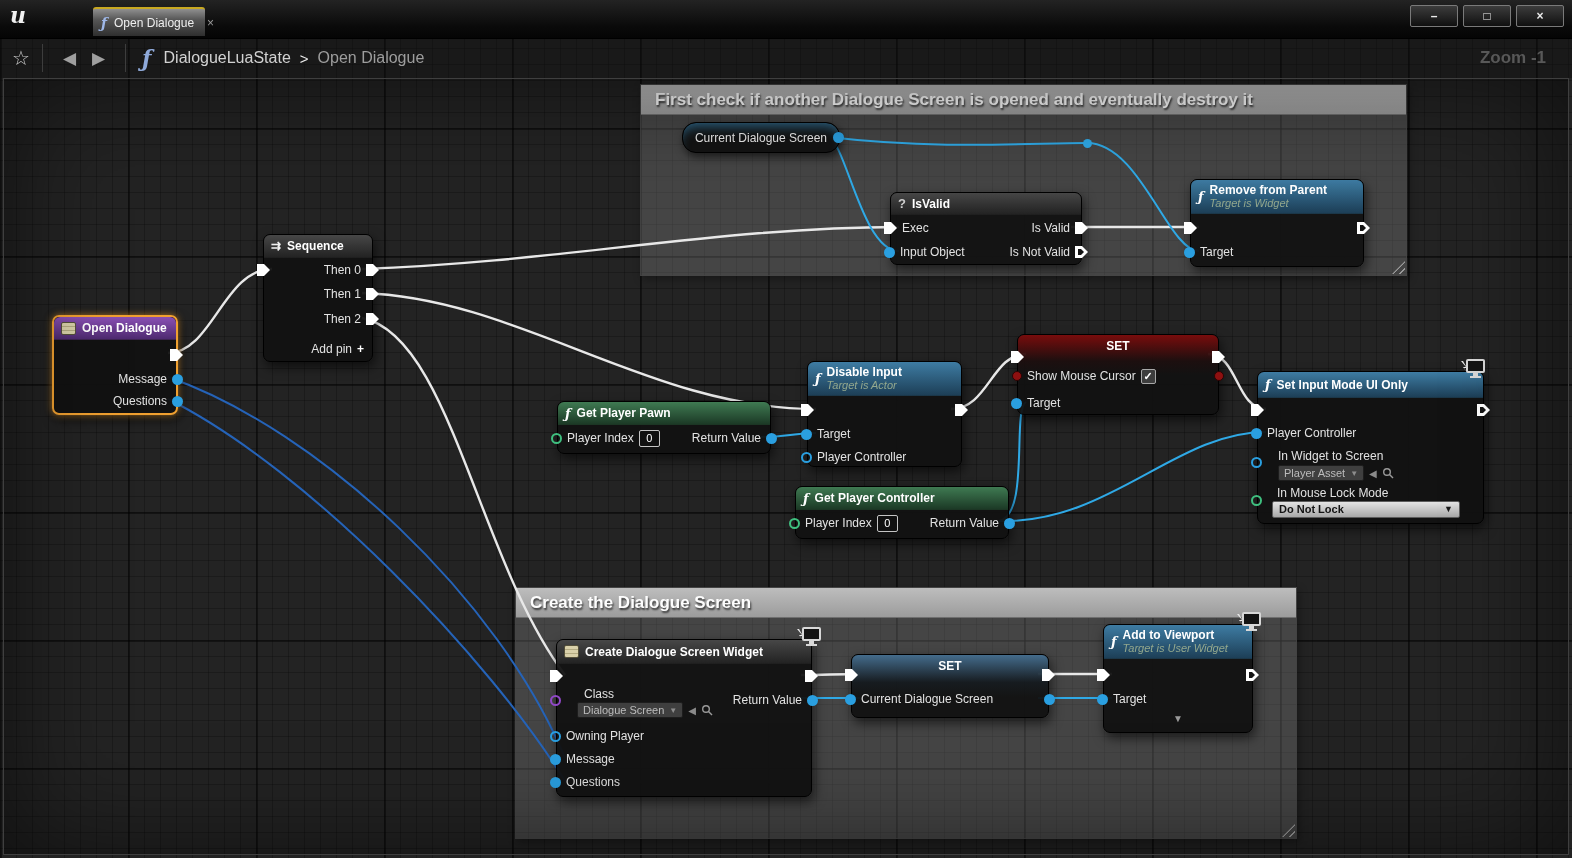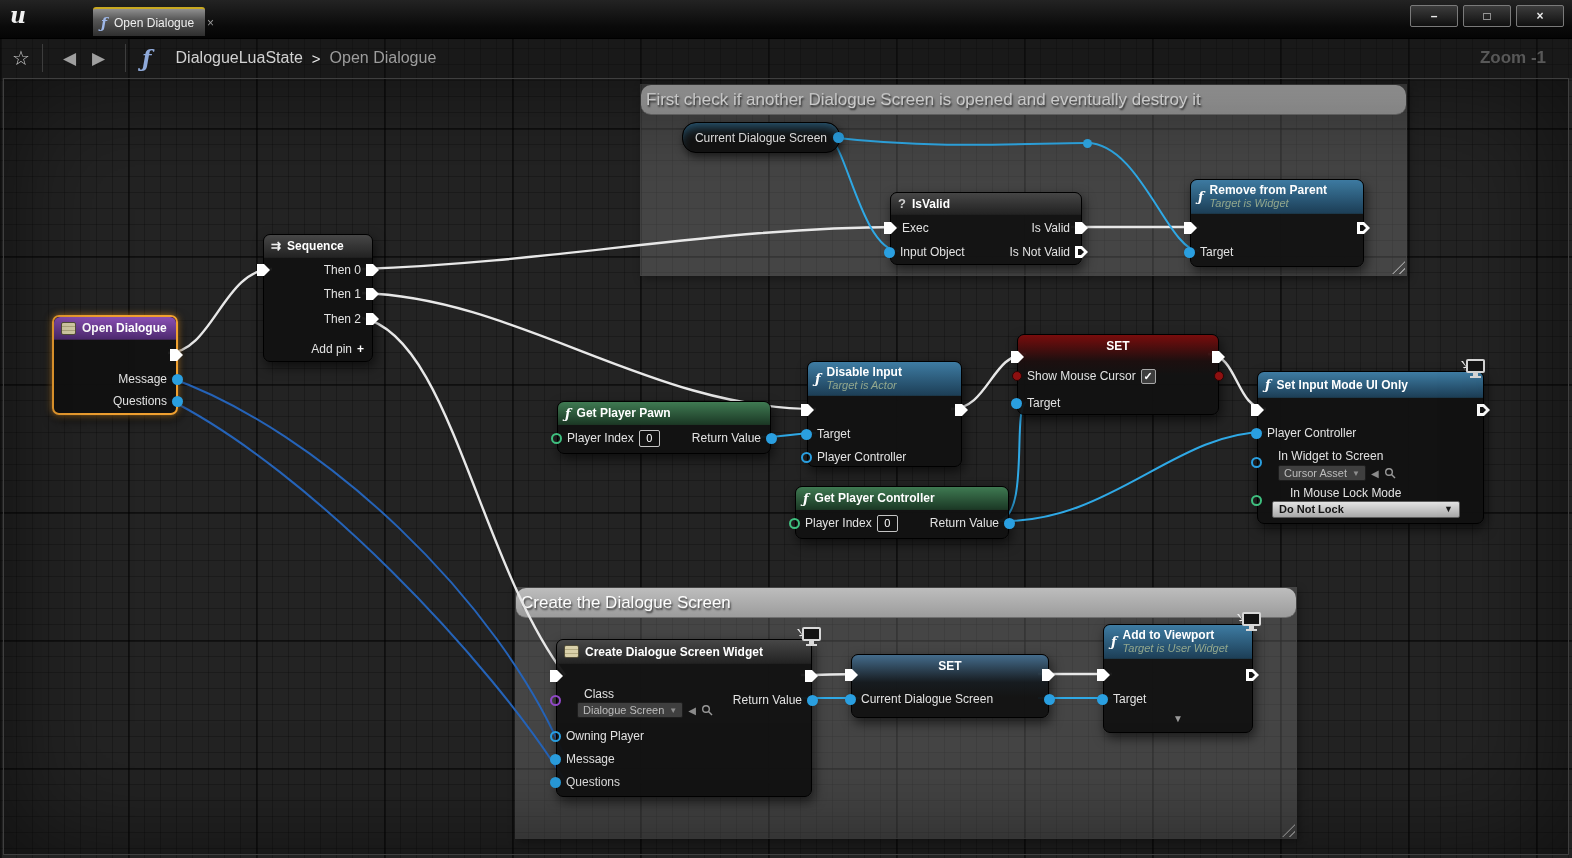--- a/index.html
+++ b/index.html
@@ -32,30 +32,30 @@
   .winbtn{width:46px;height:20px;border:1px solid #7a7a7a;border-radius:2px;
     background:linear-gradient(#3c3c3c,#101010);color:#ececec;font-size:12px;font-weight:bold;
     display:flex;align-items:center;justify-content:center;}
   .toolbar{position:absolute;top:38px;left:0;right:0;height:40px;z-index:55;display:flex;
     align-items:center;padding:0 12px;background:rgba(12,12,12,.42);}
   .tsep{width:1px;height:28px;background:#3d3d3d;margin:0 12px;}
   .ticon{color:#c8c8c8;font-size:20px;}
   .tarrow{color:#9f9f9f;font-size:17px;margin:0 8px;}
   .bfico{color:#8fa9d9;font-family:"DejaVu Serif",serif;font-style:italic;font-weight:bold;
     font-size:22px;margin:0 12px 0 4px;}
-  .bc-root{color:#d2d2d2;font-size:16px;margin-left:12px;}
+  .bc-root{color:#d2d2d2;font-size:16px;}
   .bc-sep{color:#ededed;font-size:15px;margin:0 9px;}
   .bc-cur{color:#9d9d9d;font-size:16px;}
   .zoomlbl{margin-left:auto;color:#585858;font-weight:bold;font-size:17px;padding-right:14px;}
   
   .comment{position:absolute;z-index:1;background:rgba(158,158,158,.28);
     border:1px solid rgba(70,70,70,.7);box-shadow:2px 3px 8px rgba(0,0,0,.35);}
   .chead{height:29px;background:linear-gradient(#bdbdbd,#9c9c9c);display:flex;align-items:center;
-    padding:0 5px;font-size:17px;font-weight:normal;color:#fdfdfd;
-    text-shadow:1px 2px 2px rgba(0,0,0,.7);border-bottom:1px solid #6f6f6f;white-space:nowrap;border-radius:10px;}
+    padding:0 14px;font-size:17px;font-weight:bold;color:#fdfdfd;
+    text-shadow:1px 2px 2px rgba(0,0,0,.7);border-bottom:1px solid #6f6f6f;white-space:nowrap;}
   .chandle{position:absolute;right:1px;bottom:1px;width:13px;height:13px;
     background:repeating-linear-gradient(135deg,#9a9a9a 0 1.5px,transparent 1.5px 4.5px);
     clip-path:polygon(100% 0,100% 100%,0 100%);}
   
   .node{position:absolute;background:rgba(18,18,18,.95);border:1px solid #000;border-radius:7px;
     box-shadow:2px 5px 12px rgba(0,0,0,.6);z-index:10;}
   .node.sel{border:2px solid #f0a030;box-shadow:0 0 7px rgba(240,160,48,.65),2px 5px 12px rgba(0,0,0,.6);}
   .nhead{border-radius:6px 6px 0 0;display:flex;align-items:center;gap:6px;padding:0 7px;
     font-weight:bold;color:#fff;font-size:12px;white-space:nowrap;border-bottom:1px solid rgba(0,0,0,.55);}
   .nhead.h1{height:22px;}
@@ -364,30 +364,30 @@
         <span>Player Controller</span>
       </div>
     <div class="row" style="left:20px;top:76px">
         <span>In Widget to Screen</span>
       </div>
     <div class="row" style="left:-7px;top:82px">
         <span class="pin objh"></span>
       </div>
     <div class="row" style="left:20px;top:93px">
       <span class="combo-dark">
-          <span>Cursor Asset</span>
+          <span>Player Asset</span>
           <span class="arr">▼</span>
         </span>
       <span class="ghosticon">◀</span>
       <svg width="12" height="12">
           <circle cx="5" cy="5" r="3.3" fill="none" stroke="#9a9a9a" stroke-width="1.4"></circle>
           <line x1="7.5" y1="7.5" x2="11" y2="11" stroke="#9a9a9a" stroke-width="1.4"></line>
         </svg>
     </div>
-    <div class="row" style="left:32px;top:113px">
+    <div class="row" style="left:19px;top:113px">
         <span>In Mouse Lock Mode</span>
       </div>
     <div class="row" style="left:-7px;top:120px">
         <span class="pin inth"></span>
       </div>
     <div class="row" style="left:14px;top:129px">
       <span class="combo-light">
           <span>Do Not Lock</span>
           <span class="arr">▼</span>
         </span>

